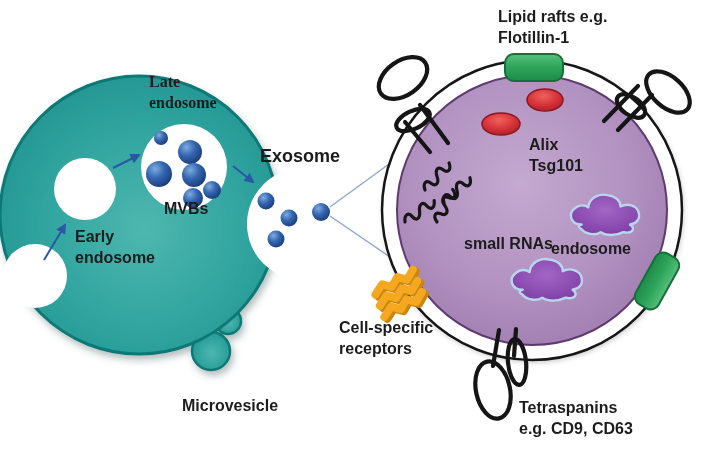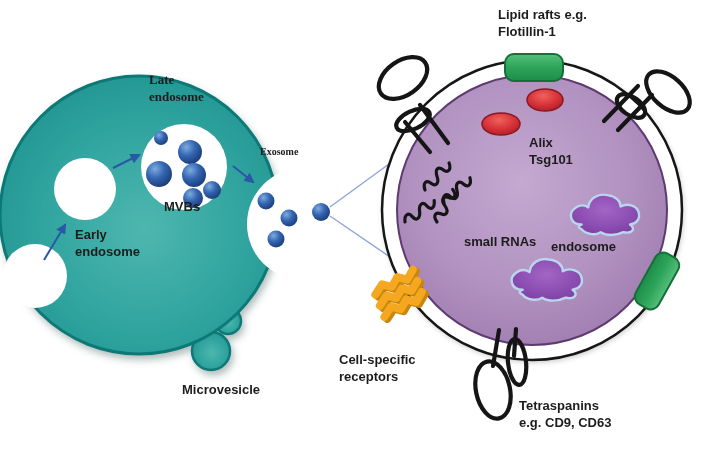--- a/index.html
+++ b/index.html
@@ -7,27 +7,27 @@
     position:relative;
     width:712px;height:449px;
     background:#ffffff;
     overflow:hidden;
     font-family:"Liberation Sans",sans-serif;
   }
   #art{position:absolute;left:0;top:0;}
   .lbl{
     position:absolute;
     font-weight:700;
-    font-size:13px;
+    font-size:16px;
     line-height:1.3;
     color:#1c1c1c;
     white-space:pre-line;
     letter-spacing:0;
   }
-  .lbl.big{font-size:10px;font-family:Liberation Serif, serif;}
+  .lbl.big{font-size:18px;}
 </style>
 </head>
 <body>
 
 <div id="stage">
 
 <svg id="art" width="712" height="449" viewBox="0 0 712 449">
   <defs>
     <radialGradient id="teal" cx="52%" cy="55%" r="70%">
       <stop offset="0%" stop-color="#4db7af"></stop>
@@ -172,26 +172,26 @@
       </g>
     </g>
   </g>
 </svg>
 
 <div class="lbl" style="left:149px;top:72px;font-family:Liberation Serif, serif;">Late
 endosome</div>
 <div class="lbl" style="left:164px;top:199px;">MVBs</div>
 <div class="lbl" style="left:75px;top:227px;">Early
 endosome</div>
-<div class="lbl" style="left:182px;top:382px;">Microvesicle</div>
+<div class="lbl" style="left:182px;top:396px;">Microvesicle</div>
 <div class="lbl big" style="left:260px;top:145px;">Exosome</div>
 <div class="lbl" style="left:498px;top:7px;">Lipid rafts e.g.
 Flotillin-1</div>
 <div class="lbl" style="left:529px;top:135px;">Alix
 Tsg101</div>
 <div class="lbl" style="left:424px;top:234px;margin-left:40px;">small RNAs</div>
 <div class="lbl" style="left:551px;top:239px;">endosome</div>
-<div class="lbl" style="left:339px;top:352px;">Cell-specific
+<div class="lbl" style="left:339px;top:318px;">Cell-specific
 receptors</div>
 <div class="lbl" style="left:519px;top:398px;">Tetraspanins
 e.g. CD9, CD63</div>
 
 </div>
 
 </body></html>

